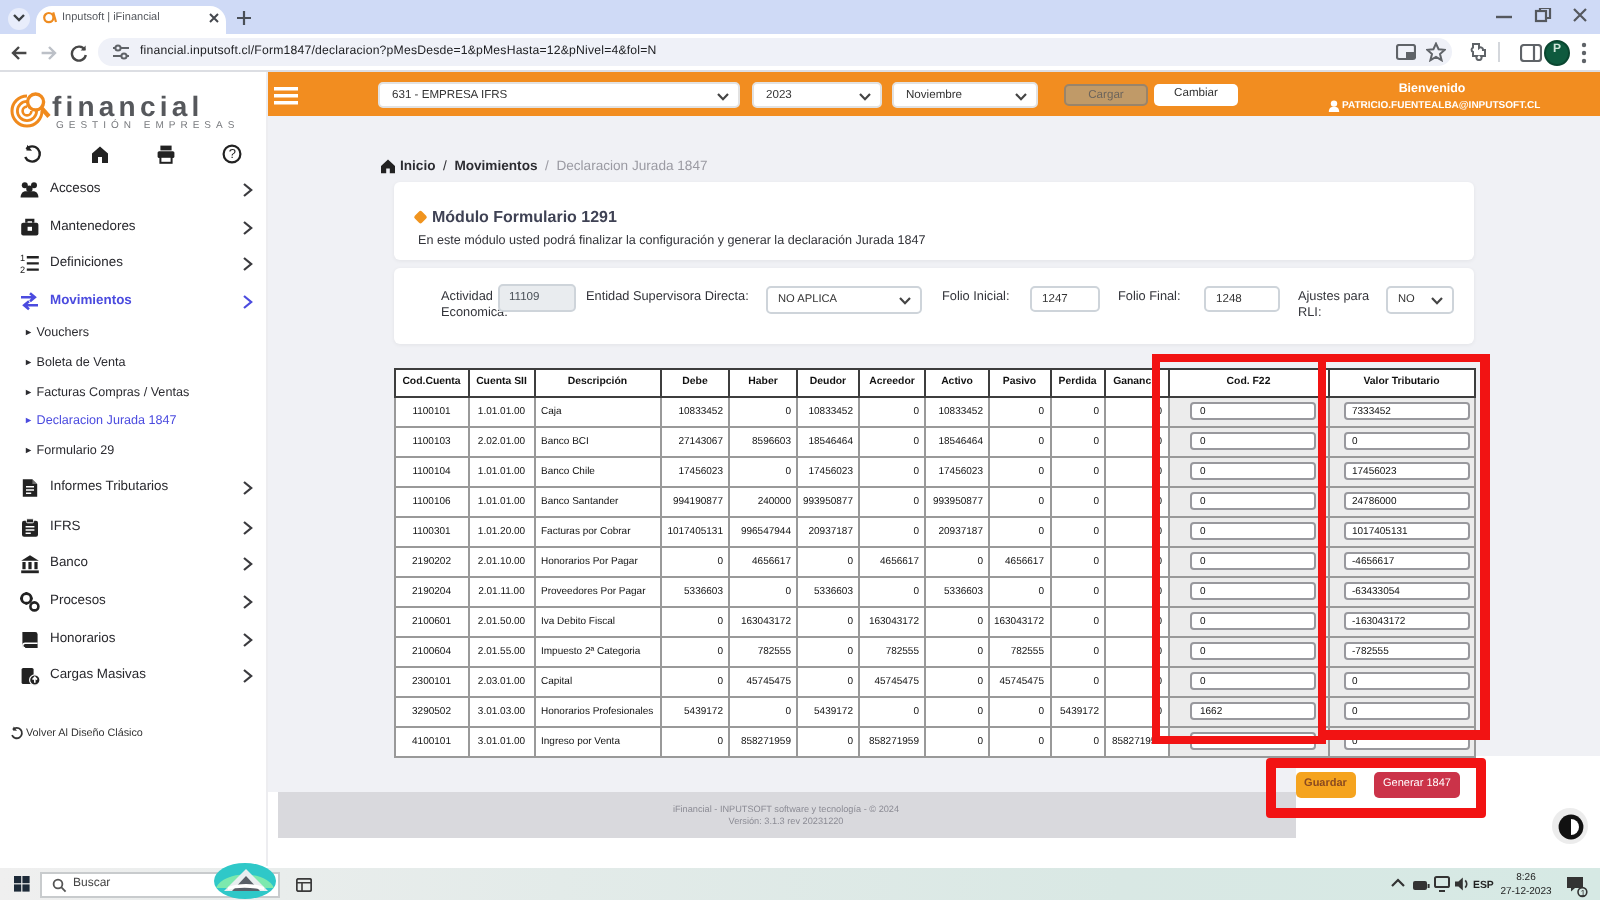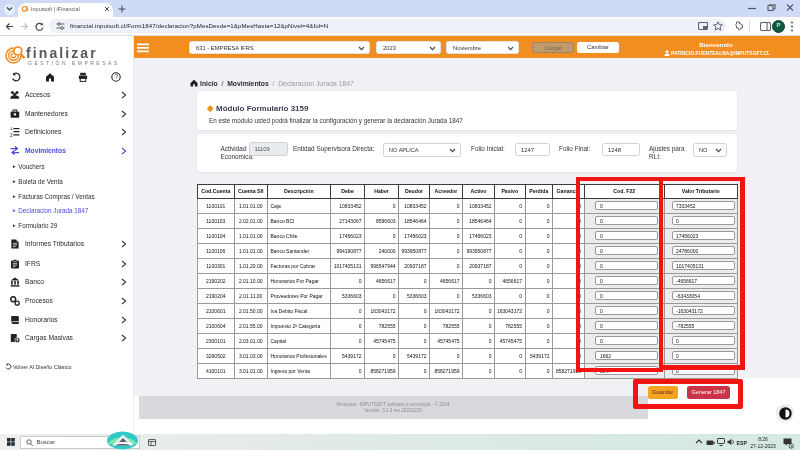--- a/index.html
+++ b/index.html
@@ -77,21 +77,21 @@
 <div class="abs" style="left:647.5px;top:377.8px;width:152.5px;height:55.2px;background:#fff"></div>
 <div class="abs" style="left:138.5px;top:395.5px;width:509px;height:23px;background:#d9d9dd"></div>
 <div class="abs" style="left:138.5px;top:401.5px;width:509px;text-align:center;font-size:4.6px;color:#8b8b94;line-height:6.5px">iFinancial - INPUTSOFT software y tecnología - © 2024<br>Versión: 3.1.3 rev 20231220</div>
 <svg class="abs" style="left:5px;top:44px" width="22" height="23">
       <path d="M16 11.5 A7.5 7.5 0 1 1 8.5 4" fill="none" stroke="#f08a1d" stroke-width="1.5"></path>
       <path d="M13.3 11.5 A4.8 4.8 0 1 1 8.5 6.7" fill="none" stroke="#f08a1d" stroke-width="1.4"></path>
       <path d="M10.7 11.5 A2.2 2.2 0 1 1 8.5 9.3" fill="none" stroke="#f08a1d" stroke-width="1.3"></path>
       <circle cx="12.8" cy="7" r="4" fill="none" stroke="#f08a1d" stroke-width="1.7"></circle>
       <path d="M15.7 10 L19.5 14.2" stroke="#f08a1d" stroke-width="2.2"></path>
     </svg>
-<div class="abs" style="left:26px;top:45px;font-size:14px;font-weight:bold;color:#56585c;letter-spacing:2.1px">finalizar</div>
+<div class="abs" style="left:26px;top:45px;font-size:14px;font-weight:bold;color:#56585c;letter-spacing:2.1px">financial</div>
 <div class="abs" style="left:28px;top:60px;font-size:5px;color:#77797d;letter-spacing:2.5px">GESTIÓN EMPRESAS</div>
 <svg class="abs" style="left:11px;top:72px" width="10" height="10">
       <path d="M2.2 2.5 A3.8 3.8 0 1 1 1.6 6.5" fill="none" stroke="#222" stroke-width="1.2"></path>
       <path d="M2.6 0.4 L2.2 3.2 L5 3.4" fill="#222"></path>
     </svg>
 <svg class="abs" style="left:45px;top:72px" width="10" height="10">
       <path d="M1 4.8 L5 1.2 L9 4.8 V9.5 H6 V6.5 H4 V9.5 H1 Z" fill="#222"></path>
     </svg>
 <svg class="abs" style="left:78px;top:72px" width="10" height="10">
       <rect x="2.2" y="0.8" width="5.6" height="2.4" fill="#222"></rect>
@@ -228,21 +228,21 @@
       <circle cx="3" cy="1.8" r="1.6" fill="#fff"></circle>
       <path d="M0.4 6 C0.4 4 1.6 3.4 3 3.4 C4.4 3.4 5.6 4 5.6 6 Z" fill="#fff"></path>
     </svg>
 <div class="abs" style="left:671px;top:49.8px;font-size:5px;font-weight:bold;color:#fff">PATRICIO.FUENTEALBA@INPUTSOFT.CL</div>
 <svg class="abs" style="left:190px;top:79px" width="8" height="8">
       <path d="M0.5 4 L4 0.8 L7.5 4 V7.6 H4.9 V5.2 H3.1 V7.6 H0.5 Z" fill="#222"></path>
     </svg>
 <div class="abs" style="left:200px;top:79.5px;font-size:6.8px;color:#2c2c31"><b>Inicio</b>&nbsp; /&nbsp; <b>Movimientos</b>&nbsp; <span style="color:#9a9aa2">/&nbsp; Declaracion Jurada 1847</span></div>
 <div class="abs" style="left:196.5px;top:90.5px;width:540px;height:39px;background:#fff;border-radius:3px;box-shadow:0 0.5px 2px rgba(0,0,0,0.06)"></div>
 <div class="abs" style="left:208px;top:105.7px;width:4.5px;height:4.5px;background:#f0941f;border-radius:1px;transform:rotate(45deg)"></div>
-<div class="abs" style="left:216px;top:103.5px;font-size:8px;font-weight:bold;color:#3f4254">Módulo Formulario 3159</div>
+<div class="abs" style="left:216px;top:103.5px;font-size:8px;font-weight:bold;color:#3f4254">Módulo Formulario 1291</div>
 <div class="abs" style="left:209px;top:116.8px;font-size:6.3px;color:#33343a">En este módulo usted podrá finalizar la configuración y generar la declaración Jurada 1847</div>
 <div class="abs" style="left:196.5px;top:134px;width:540px;height:38px;background:#fff;border-radius:3px;box-shadow:0 0.5px 2px rgba(0,0,0,0.06)"></div>
 <div class="abs" style="left:220.5px;top:144.5px;font-size:6.4px;color:#33343a;line-height:8.8px">Actividad<br>Economica:</div>
 <div class="abs" style="left:248.5px;top:142px;width:39px;height:13.5px;background:#e9ecef;border:1px solid #ced4da;border-radius:2.5px;font-size:5.8px;color:#495057;line-height:12px;padding-left:5px">11109</div>
 <div class="abs" style="left:293px;top:145.2px;font-size:6.4px;color:#33343a">Entidad Supervisora Directa:</div>
 <div class="abs" style="left:383px;top:143px;width:78px;height:13.5px;background:#fff;border:1px solid #ced4da;border-radius:2.5px"></div>
 <div class="abs" style="left:389px;top:147px;font-size:5.6px;color:#333">NO APLICA</div>
 <svg class="abs" style="left:449px;top:148px" width="7" height="5">
       <path d="M1 1 L3.5 3.6 L6 1" stroke="#444" stroke-width="1.1" fill="none"></path>
     </svg>

